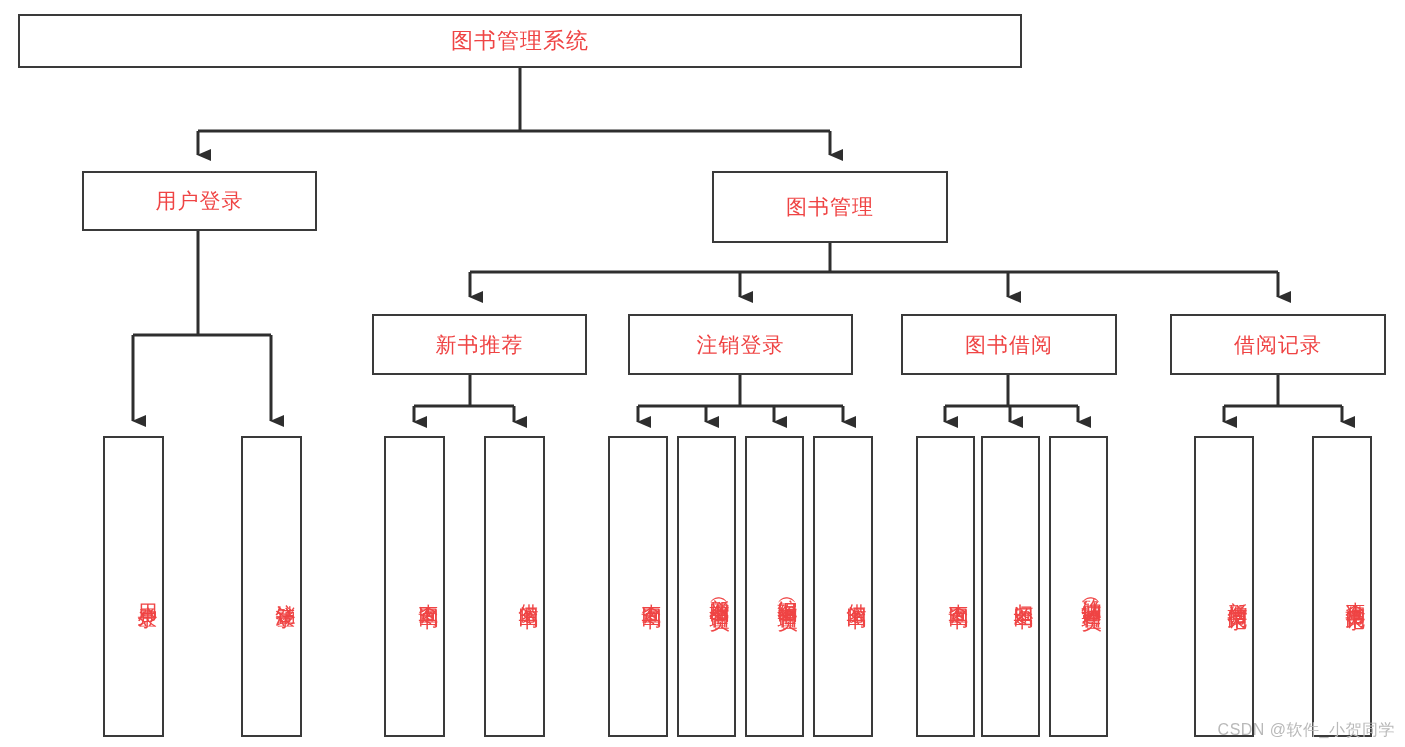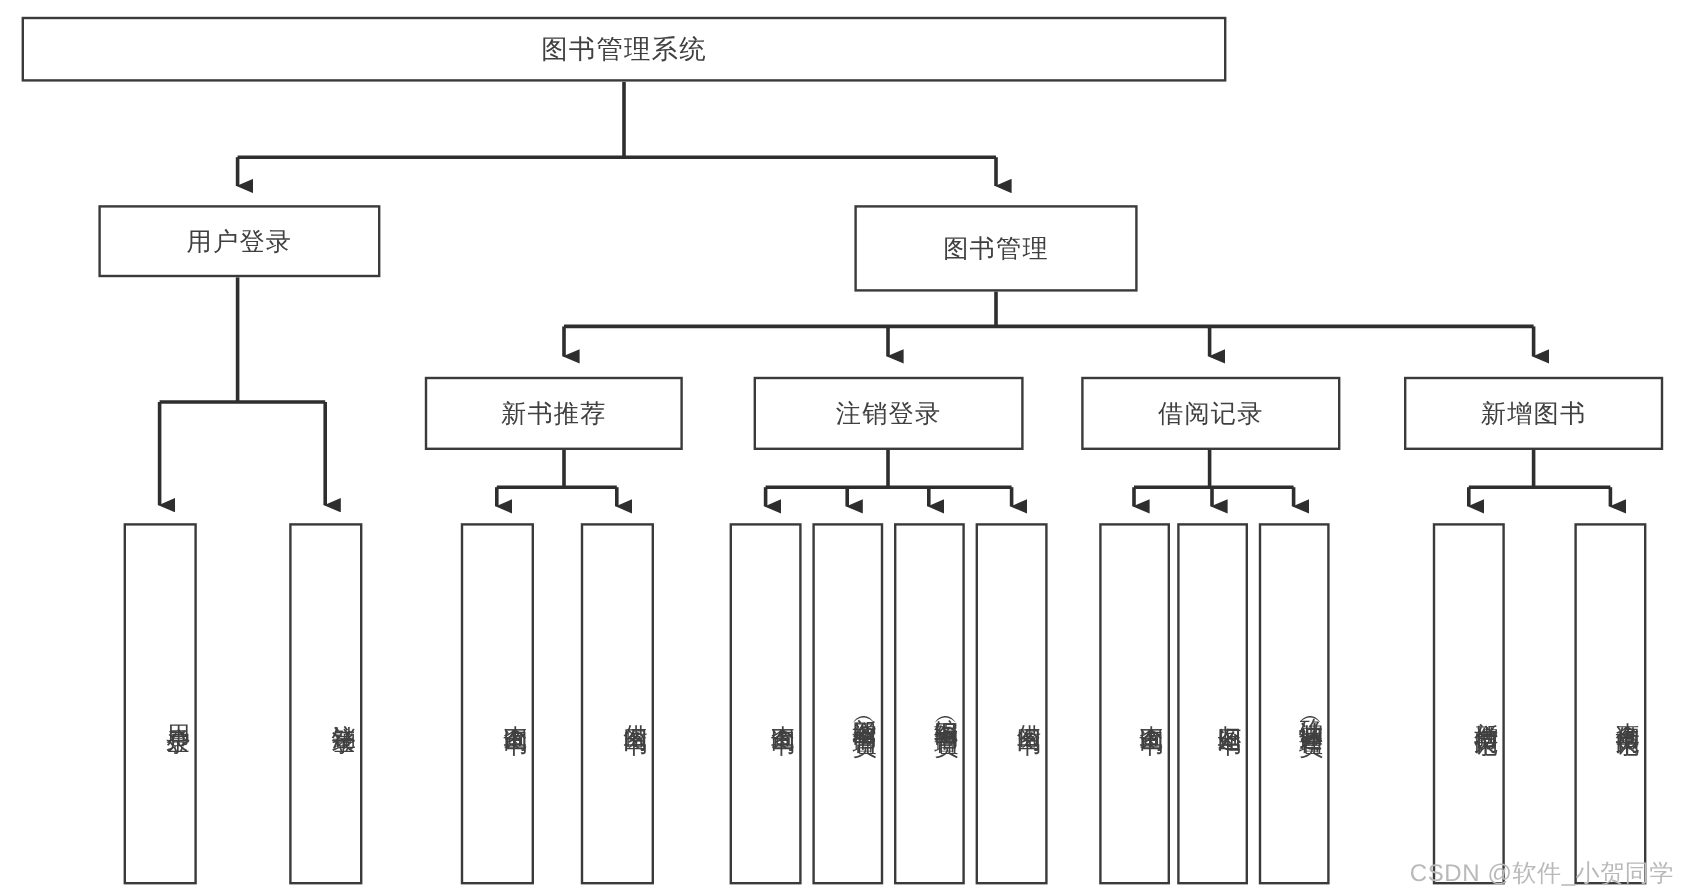--- a/index.html
+++ b/index.html
@@ -1,26 +1,26 @@
 <!DOCTYPE html>
 <html><head>
 <meta charset="utf-8">
 <title>图书管理系统功能结构图</title>
 <style>
   html,body{margin:0;padding:0;background:#ffffff;}
   body{font-family:"Liberation Sans","DejaVu Sans",sans-serif;}
   #canvas{position:relative;width:1405px;height:747px;background:#ffffff;overflow:hidden;}
   #edges{position:absolute;left:0;top:0;width:1405px;height:747px;}
   .node{position:absolute;box-sizing:border-box;background:#ffffff;border:2px solid #3a3a3a;
-        display:flex;align-items:center;justify-content:center;color:#404040;}
+        display:flex;align-items:center;justify-content:center;color:#ef4444;}
   .node.horiz{font-size:21px;letter-spacing:1px;}
   .node.vert{writing-mode:vertical-rl;text-orientation:upright;font-size:20px;letter-spacing:2px;
              padding-top:10px;align-items:flex-start;justify-content:center;}
   .node.root{font-size:22px;}
-  #watermark{position:absolute;right:10px;bottom:6px;font-size:20px;color:#b9b9b9;
+  #watermark{position:absolute;right:10px;bottom:6px;font-size:16px;color:#b9b9b9;
              letter-spacing:.5px;white-space:nowrap;}
 </style>
 </head>
 <body>
 
 <div id="canvas">
 
   <svg id="edges" viewBox="0 0 1405 747" xmlns="http://www.w3.org/2000/svg">
     <defs>
       <marker id="arrow" viewBox="0 0 12 14" refX="6" refY="13" markerWidth="12" markerHeight="14" orient="auto-start-reverse" markerUnits="userSpaceOnUse">
@@ -74,24 +74,24 @@
   </svg>
 
   <div class="node horiz root" style="left:18px;top:14px;width:1004px;height:54px;">图书管理系统</div>
 
   <div class="node horiz" style="left:82px;top:171px;width:235px;height:60px;">用户登录</div>
   <div class="node horiz" style="left:712px;top:171px;width:236px;height:72px;">图书管理</div>
 
   <div class="node vert" style="left:103px;top:436px;width:61px;height:301px;">用户登录</div>
   <div class="node vert" style="left:241px;top:436px;width:61px;height:301px;">注销登录</div>
 
-  <div class="node horiz" style="left:354px;top:314px;width:215px;height:61px;">新书推荐</div>
+  <div class="node horiz" style="left:372px;top:314px;width:215px;height:61px;">新书推荐</div>
   <div class="node horiz" style="left:628px;top:314px;width:225px;height:61px;">注销登录</div>
-  <div class="node horiz" style="left:901px;top:314px;width:216px;height:61px;">借阅记录</div>
-  <div class="node horiz" style="left:1170px;top:314px;width:216px;height:61px;">新增图书</div>
+  <div class="node horiz" style="left:901px;top:314px;width:216px;height:61px;">图书借阅</div>
+  <div class="node horiz" style="left:1170px;top:314px;width:216px;height:61px;">借阅记录</div>
 
   <div class="node vert" style="left:384px;top:436px;width:61px;height:301px;">查询图书</div>
   <div class="node vert" style="left:484px;top:436px;width:61px;height:301px;">借阅图书</div>
 
   <div class="node vert" style="left:608px;top:436px;width:60px;height:301px;">查询图书</div>
   <div class="node vert" style="left:677px;top:436px;width:59px;height:301px;">新增图书（管理员）</div>
   <div class="node vert" style="left:745px;top:436px;width:59px;height:301px;">编辑图书（管理员）</div>
   <div class="node vert" style="left:813px;top:436px;width:60px;height:301px;">借阅图书</div>
 
   <div class="node vert" style="left:916px;top:436px;width:59px;height:301px;">查询图书</div>

